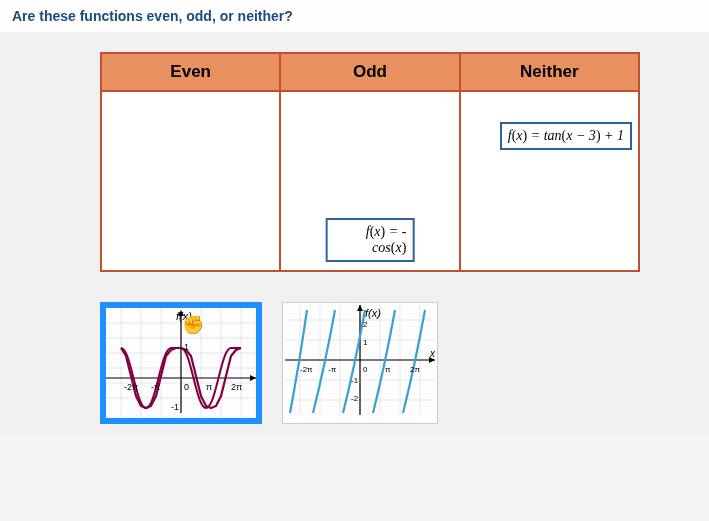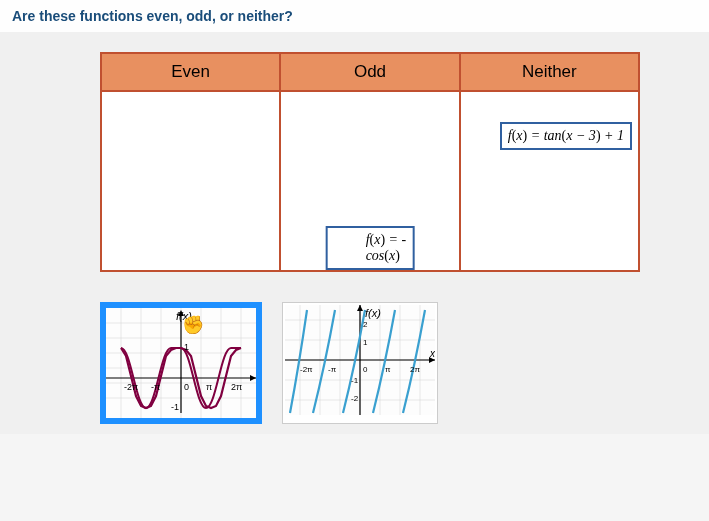--- a/index.html
+++ b/index.html
@@ -23,30 +23,30 @@
     }
     .drop-table {
       border-collapse: collapse;
       width: 540px;
       border: 2px solid #c05030;
     }
     .drop-table th {
       background: #e89060;
       border: 2px solid #c05030;
       padding: 8px;
-      font-weight: normal;
+      font-weight: bold;
       font-size: 17px;
       color: #000;
       width: 33.33%;
     }
     .drop-table td {
       border: 2px solid #c05030;
       height: 180px;
       vertical-align: middle;
-      text-align: left;
+      text-align: right;
       padding: 6px;
       position: relative;
       background: #fff;
     }
     .chip {
       display: inline-block;
       border: 2px solid #3060a0;
       background: #fff;
       padding: 4px 6px;
       font-family: 'Times New Roman', serif;
@@ -55,21 +55,21 @@
       color: #000;
       cursor: move;
     }
     .chip-top {
       position: absolute;
       top: 30px;
       right: 6px;
     }
     .chip-bottom {
       position: absolute;
-      bottom: 0;
+      bottom: 8px;
       left: 50%;
       transform: translateX(-50%);
       padding-left: 38px;
     }
     .fn { font-style: italic; }
     .paren { font-style: normal; }
     .graphs {
       padding: 20px 60px 10px 100px;
       background: #f0f0f0;
       display: flex;

